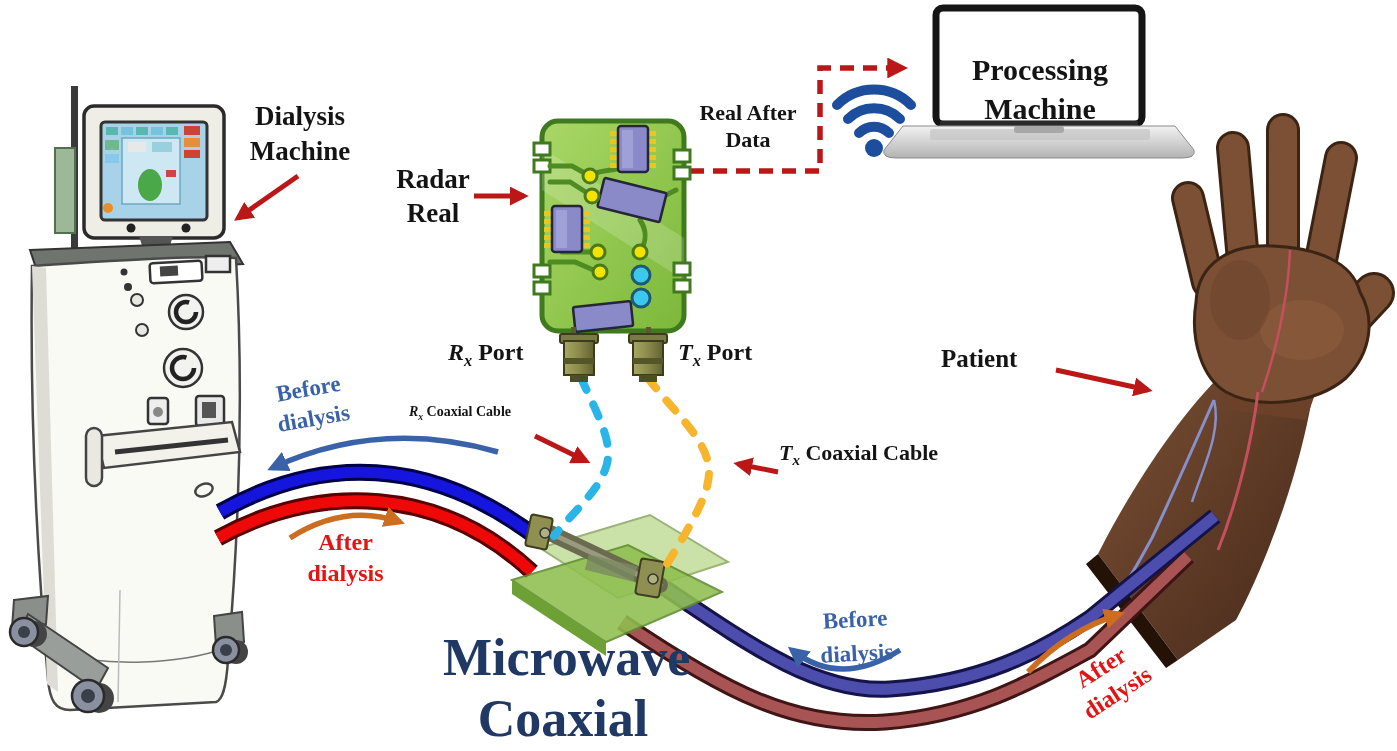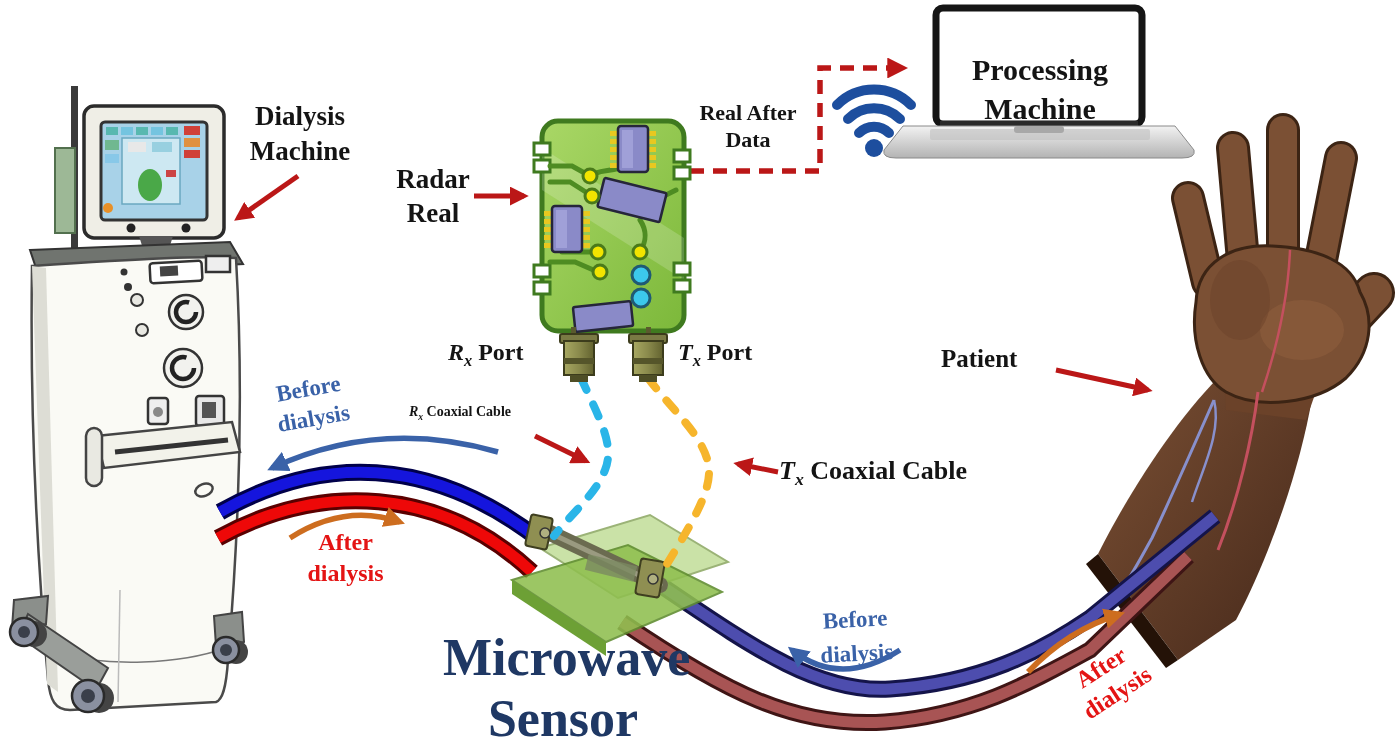--- a/index.html
+++ b/index.html
@@ -358,21 +358,21 @@
 <div class="lbl sym" style="left:678px;top:339px;font-size:24px;">
   <i>T</i><sub>x</sub>
   <span>Port</span>
 </div>
 
 <div class="lbl sym" style="left:409px;top:404px;font-size:14px;">
   <i>R</i><sub>x</sub>
   <span>Coaxial Cable</span>
 </div>
 
-<div class="lbl sym" style="left:779px;top:456px;font-size:26px;">
+<div class="lbl sym" style="left:779px;top:440px;font-size:22px;">
   <i>T</i><sub>x</sub>
   <span>Coaxial Cable</span>
 </div>
 
 <div class="lbl" style="left:941px;top:345px;font-size:25px;">Patient</div>
 
 <div class="lbl center blue" style="left:255px;top:374px;width:112px;font-size:23px;line-height:30px;transform:rotate(-10deg);">
   <div>Before</div>
   <div>dialysis</div>
 </div>
@@ -387,16 +387,16 @@
   <div>dialysis</div>
 </div>
 
 <div class="lbl center red" style="left:1050px;top:650px;width:118px;font-size:24px;line-height:30px;transform:rotate(-33deg);">
   <div>After</div>
   <div>dialysis</div>
 </div>
 
 <div class="lbl center navy" style="left:443px;top:627px;width:240px;font-size:52px;line-height:61px;">
   <div>Microwave</div>
-  <div>Sensor</div>
+  <div>Coaxial</div>
 </div>
 
 </div>
 
 </body></html>

